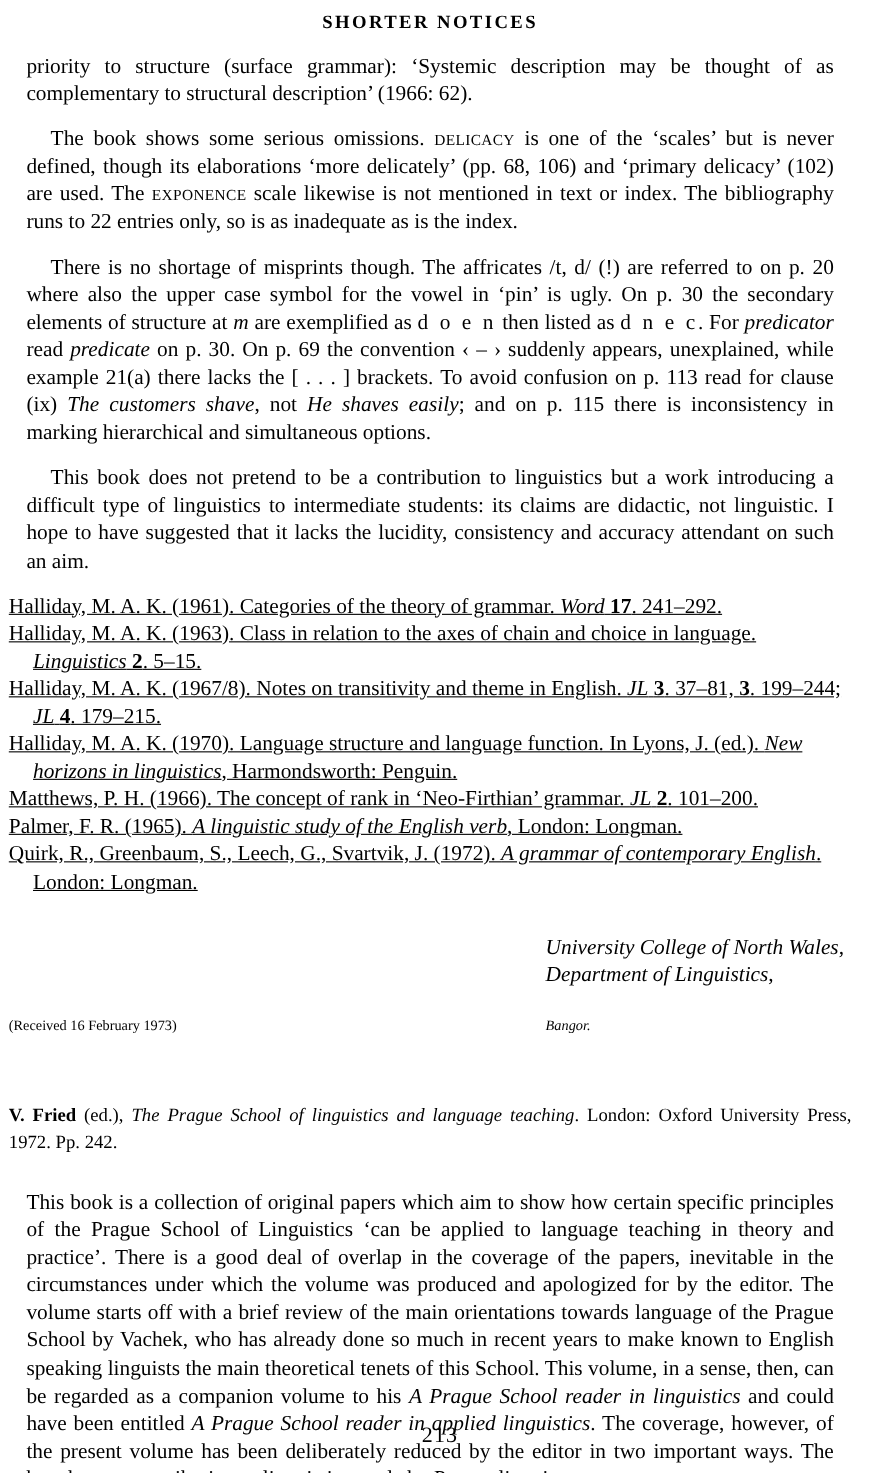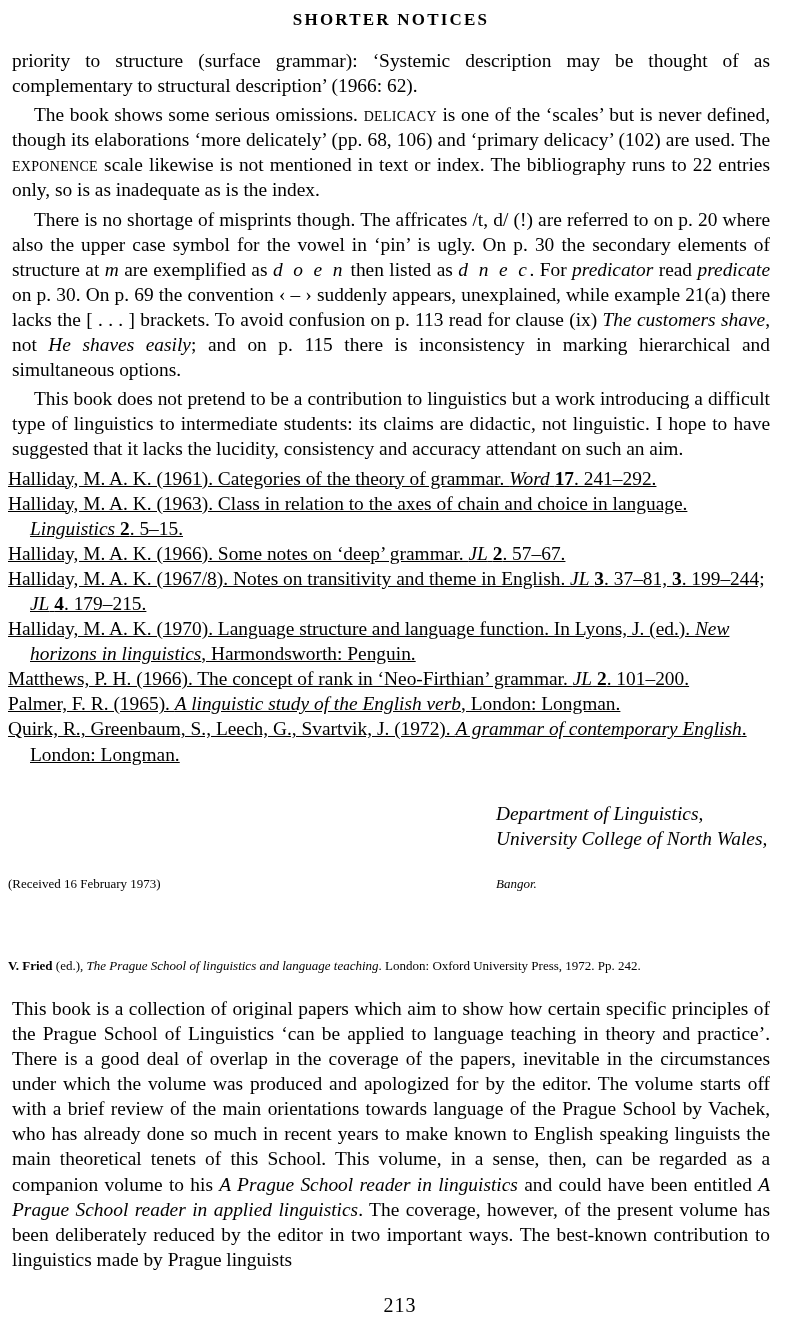--- a/index.html
+++ b/index.html
@@ -27,39 +27,38 @@
     font-size: 17px;
     letter-spacing: 2.2px;
     font-weight: bold;
     margin: 0 0 18px 0;
     font-variant: small-caps;
     text-transform: uppercase;
   }
   p.body-par {
     font-size: 19.4px;
     line-height: 25.1px;
-    margin: 4px;
+    margin: 16px;
     text-align: justify;
     text-justify: inter-word;
     hyphens: none;
   }
   p.body-par.indent {
     text-indent: 22px;
   }
   .sc {
     font-variant: small-caps;
     text-transform: lowercase;
     font-size: 1.02em;
     letter-spacing: 0.3px;
   }
   i, .it {
     font-style: italic;
   }
   .spaced {
-    font-style: italic;
     letter-spacing: 2.6px;
   }
   .refs-head {
     text-align: center;
     font-size: 19px;
     letter-spacing: 1.6px;
     margin: 30px 0 12px 0;
     font-weight: normal;
   }
   .ref-entry {
@@ -92,21 +91,21 @@
     left: 0;
     top: 0;
   }
   .sig-abs {
     position: absolute;
     left: 488px;
     top: 0;
     font-style: italic;
   }
   .review-head {
-    font-size: 13px;
+    font-size: 17px;
     line-height: 25.1px;
     margin: 0;
     text-align: justify;
   }
   .gap-lg { height: 56px; }
   .gap-sm { height: 14px; }
   .page-number {
     position: absolute;
     left: 0;
     right: 0;
@@ -128,31 +127,30 @@
         <p class="body-par"><span>priority to structure (surface grammar): ‘Systemic description may be thought of as complementary to structural description’ (1966: 62).</span></p>
         <p class="body-par indent"><span>The book shows some serious omissions. </span><span class="sc">DELICACY</span><span> is one of the ‘scales’ but is never defined, though its elaborations ‘more delicately’ (pp. 68, 106) and ‘primary delicacy’ (102) are used. The </span><span class="sc">EXPONENCE</span><span> scale likewise is not mentioned in text or index. The bibliography runs to 22 entries only, so is as inadequate as is the index.</span></p>
         <p class="body-par indent"><span>There is no shortage of misprints though. The affricates /t, d/ (!) are referred to on p. 20 where also the upper case symbol for the vowel in ‘pin’ is ugly. On p. 30 the secondary elements of structure at </span><i>m</i><span> are exemplified as </span><span class="spaced">d o e n</span><span> then listed as </span><span class="spaced">d n e c</span><span>. For </span><i>predicator</i><span> read </span><i>predicate</i><span> on p. 30. On p. 69 the convention ‹ – › suddenly appears, unexplained, while example 21(a) there lacks the [ . . . ] brackets. To avoid confusion on p. 113 read for clause (ix) </span><i>The customers shave</i><span>, not </span><i>He shaves easily</i><span>; and on p. 115 there is inconsistency in marking hierarchical and simultaneous options.</span></p>
         <p class="body-par indent"><span>This book does not pretend to be a contribution to linguistics but a work introducing a difficult type of linguistics to intermediate students: its claims are didactic, not linguistic. I hope to have suggested that it lacks the lucidity, consistency and accuracy attendant on such an aim.</span></p>
       </div>
 
 
     <div id="reference-list">
         <p class="ref-entry"><span>Halliday, M. A. K. (1961). Categories of the theory of grammar. </span><i>Word</i><span> </span><b>17</b><span>. 241–292.</span></p>
         <p class="ref-entry"><span>Halliday, M. A. K. (1963). Class in relation to the axes of chain and choice in language. </span><i>Linguistics</i><span> </span><b>2</b><span>. 5–15.</span></p>
-        <p class="ref-entry"><span>Halliday, M. A. K. (1966). Some notes on ‘deep’ grammar. </span><i>JL</i><span> </span><b>2</b><span>. 57–67.</span></p>
         <p class="ref-entry"><span>Halliday, M. A. K. (1967/8). Notes on transitivity and theme in English. </span><i>JL</i><span> </span><b>3</b><span>. 37–81, </span><b>3</b><span>. 199–244; </span><i>JL</i><span> </span><b>4</b><span>. 179–215.</span></p>
         <p class="ref-entry"><span>Halliday, M. A. K. (1970). Language structure and language function. In Lyons, J. (ed.). </span><i>New horizons in linguistics</i><span>, Harmondsworth: Penguin.</span></p>
         <p class="ref-entry"><span>Matthews, P. H. (1966). The concept of rank in ‘Neo-Firthian’ grammar. </span><i>JL</i><span> </span><b>2</b><span>. 101–200.</span></p>
         <p class="ref-entry"><span>Palmer, F. R. (1965). </span><i>A linguistic study of the English verb</i><span>, London: Longman.</span></p>
         <p class="ref-entry"><span>Quirk, R., Greenbaum, S., Leech, G., Svartvik, J. (1972). </span><i>A grammar of contemporary English</i><span>. London: Longman.</span></p>
       </div>
 
     <div class="sig-block">
+      <div class="sig-line it">University College of North Wales,</div>
       <div class="sig-line it">Department of Linguistics,</div>
-      <div class="sig-line it">University College of North Wales,</div>
     </div>
 
     <div class="received-row">
       <span class="received">(Received 16 February 1973)</span>
       <span class="sig-abs">Bangor.</span>
     </div>
   </div>
 
   <div class="gap-lg"></div>
 

